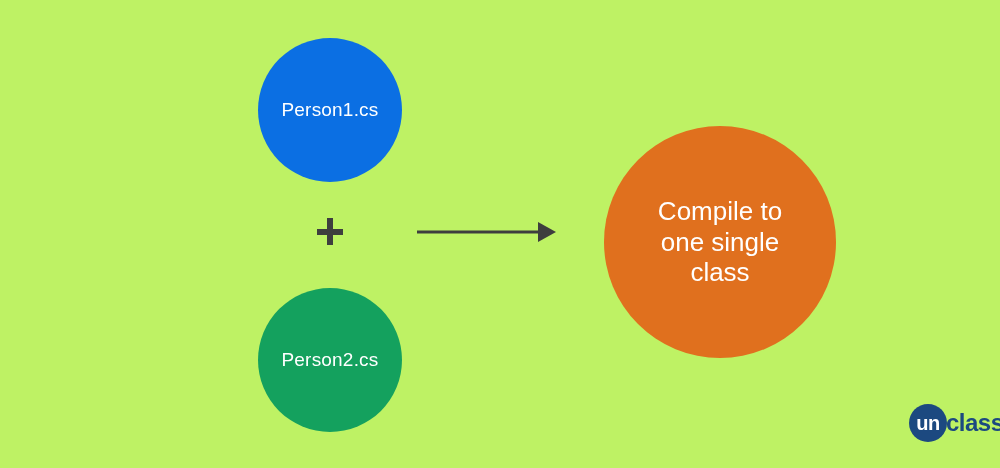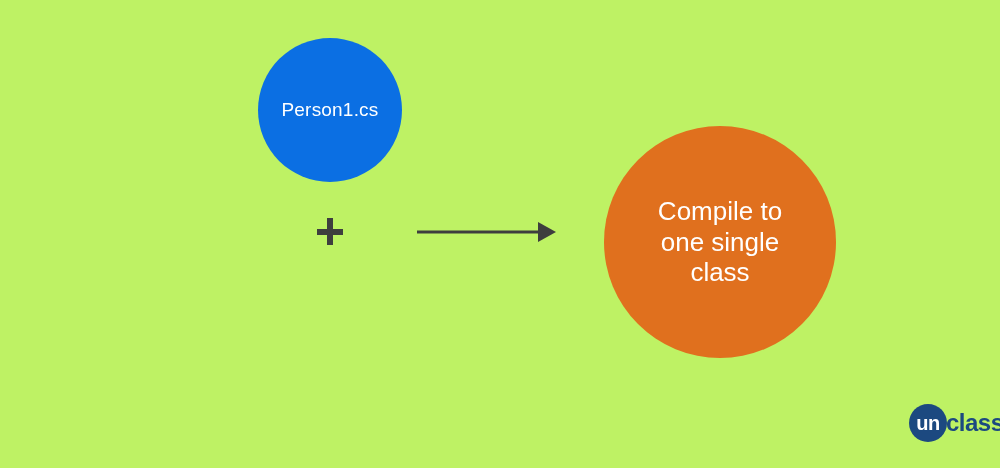--- a/index.html
+++ b/index.html
@@ -110,20 +110,23 @@
 
   <div class="circle node-small node-person1" style="background: rgb(11, 111, 227);">
     <span>Person1.cs</span>
   </div>
 
   <div class="plus" aria-label="+">
     <span class="bar-h"></span>
     <span class="bar-v"></span>
   </div>
 
+  <div class="circle node-small node-person2" style="background: rgb(20, 161, 94);">
+    <span>Person2.cs</span>
+  </div>
 
   <svg class="arrow" width="140" height="24" viewBox="0 0 140 24">
     <line x1="1" y1="12" x2="124" y2="12" stroke="#3E3E3E" stroke-width="3"></line>
     <polygon points="122,2 140,12 122,22" fill="#3E3E3E"></polygon>
   </svg>
 
   <div class="circle node-result" style="background: rgb(224, 112, 30); text-align: center;">
     <span>Compile to one single class</span>
   </div>
 

